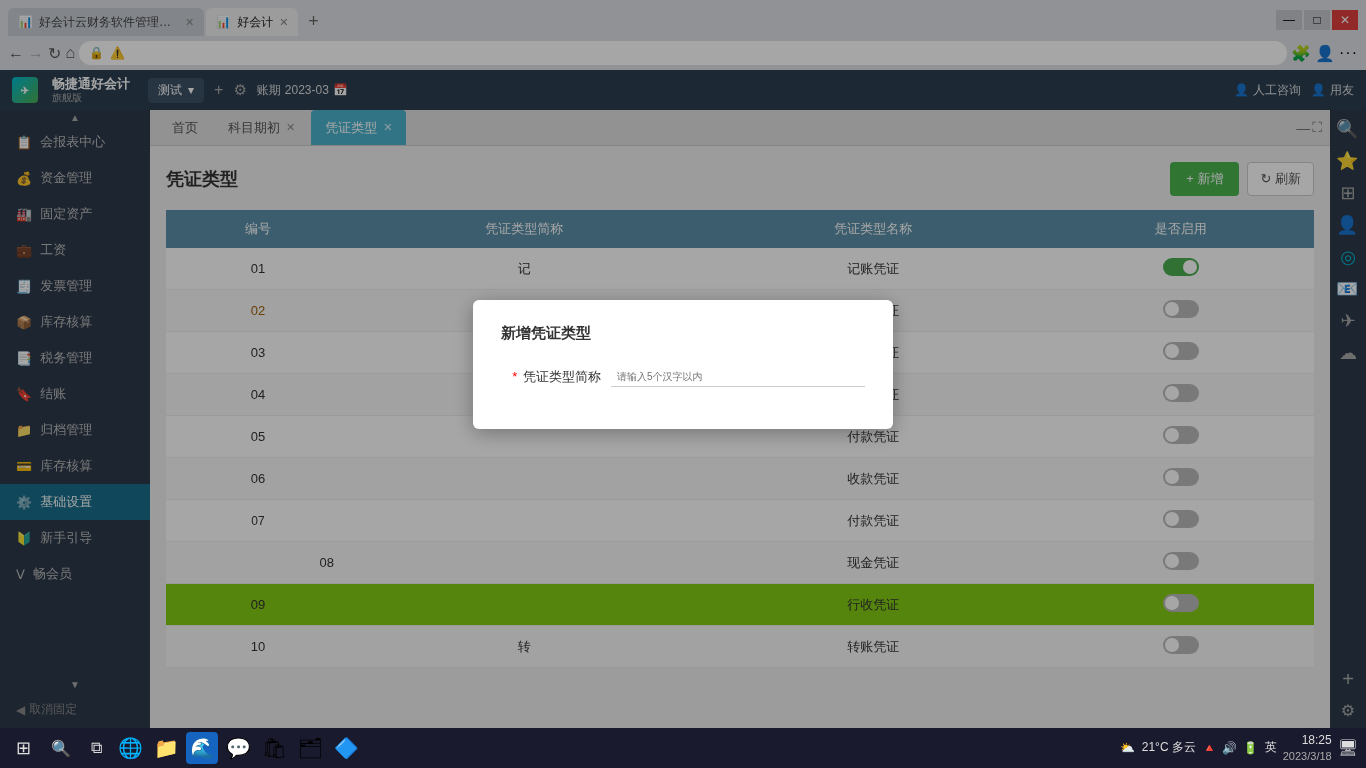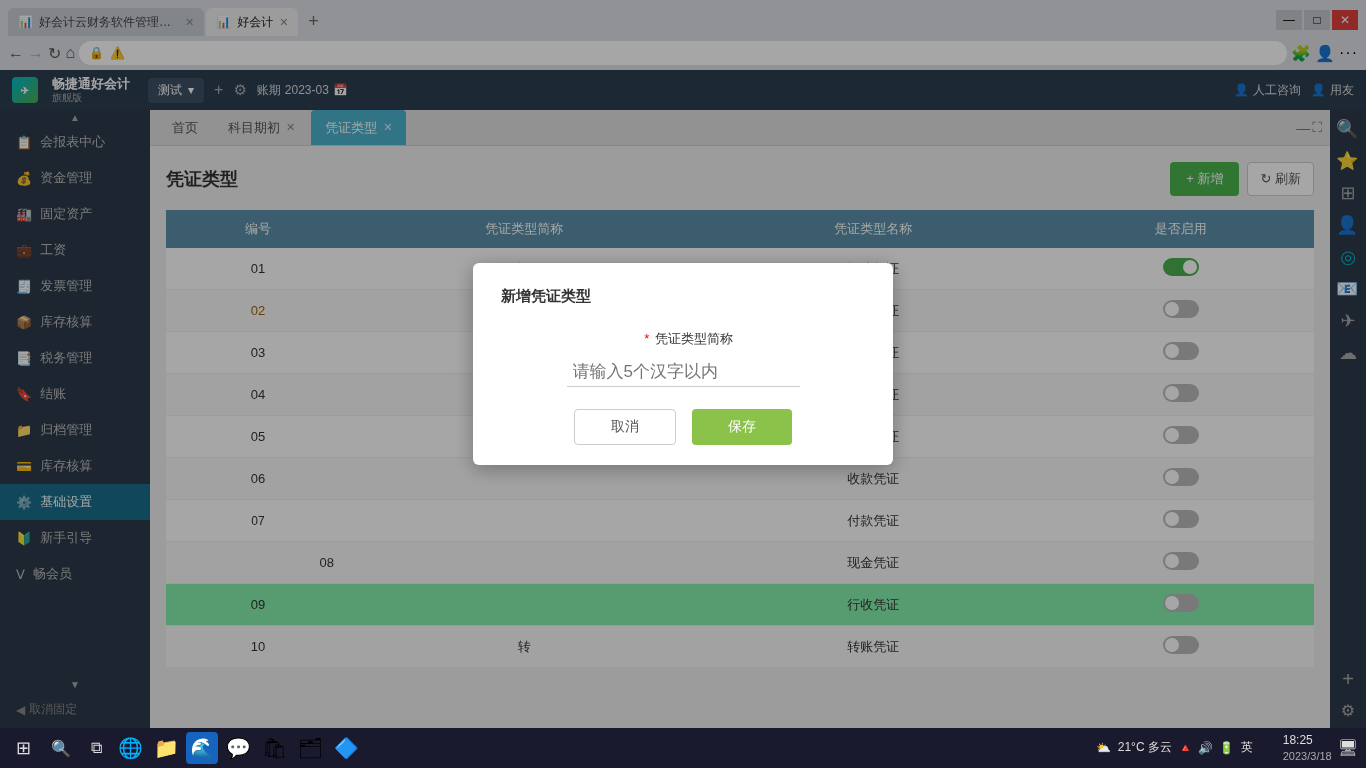--- a/index.html
+++ b/index.html
@@ -216,21 +216,21 @@
               <td style="padding: 10px 16px; text-align: center; font-size: 13px; color: rgb(51, 51, 51); border-bottom: 1px solid rgb(238, 238, 238);"></td>
               <td style="padding: 10px 16px; text-align: center; font-size: 13px; color: rgb(51, 51, 51); border-bottom: 1px solid rgb(238, 238, 238);">付款凭证</td>
               <td style="padding: 10px 16px; text-align: center; border-bottom: 1px solid rgb(238, 238, 238);"><div style="width: 36px; height: 18px; border-radius: 9px; display: inline-block; position: relative; cursor: pointer; background: rgb(187, 187, 187);"><div style="width: 14px; height: 14px; background: white; border-radius: 50%; position: absolute; top: 2px; left: 2px;"></div></div></td>
             </tr>
             <tr style="background: rgb(249, 249, 249);">
               <td style="padding: 10px 16px; text-align: right; font-size: 13px; color: rgb(51, 51, 51); border-bottom: 1px solid rgb(238, 238, 238);">08</td>
               <td style="padding: 10px 16px; text-align: center; font-size: 13px; color: rgb(51, 51, 51); border-bottom: 1px solid rgb(238, 238, 238);"></td>
               <td style="padding: 10px 16px; text-align: center; font-size: 13px; color: rgb(51, 51, 51); border-bottom: 1px solid rgb(238, 238, 238);">现金凭证</td>
               <td style="padding: 10px 16px; text-align: center; border-bottom: 1px solid rgb(238, 238, 238);"><div style="width: 36px; height: 18px; border-radius: 9px; display: inline-block; position: relative; cursor: pointer; background: rgb(187, 187, 187);"><div style="width: 14px; height: 14px; background: white; border-radius: 50%; position: absolute; top: 2px; left: 2px;"></div></div></td>
             </tr>
-            <tr style="background: #86efac;">
+            <tr style="background: #84cc16;">
               <td style="padding: 10px 16px; text-align: center; font-size: 13px; color: rgb(51, 51, 51); border-bottom: 1px solid rgb(238, 238, 238);">09</td>
               <td style="padding: 10px 16px; text-align: center; font-size: 13px; color: rgb(51, 51, 51); border-bottom: 1px solid rgb(238, 238, 238);"></td>
               <td style="padding: 10px 16px; text-align: center; font-size: 13px; color: rgb(51, 51, 51); border-bottom: 1px solid rgb(238, 238, 238);">行收凭证</td>
               <td style="padding: 10px 16px; text-align: center; border-bottom: 1px solid rgb(238, 238, 238);"><div style="width: 36px; height: 18px; border-radius: 9px; display: inline-block; position: relative; cursor: pointer; background: rgb(187, 187, 187);"><div style="width: 14px; height: 14px; background: white; border-radius: 50%; position: absolute; top: 2px; left: 2px;"></div></div></td>
             </tr>
             <tr style="background: rgb(249, 249, 249);">
               <td style="padding: 10px 16px; text-align: center; font-size: 13px; color: rgb(51, 51, 51); border-bottom: 1px solid rgb(238, 238, 238);">10</td>
               <td style="padding: 10px 16px; text-align: center; font-size: 13px; color: rgb(51, 51, 51); border-bottom: 1px solid rgb(238, 238, 238);">转</td>
               <td style="padding: 10px 16px; text-align: center; font-size: 13px; color: rgb(51, 51, 51); border-bottom: 1px solid rgb(238, 238, 238);">转账凭证</td>
               <td style="padding: 10px 16px; text-align: center; border-bottom: 1px solid rgb(238, 238, 238);"><div style="width: 36px; height: 18px; border-radius: 9px; display: inline-block; position: relative; cursor: pointer; background: rgb(187, 187, 187);"><div style="width: 14px; height: 14px; background: white; border-radius: 50%; position: absolute; top: 2px; left: 2px;"></div></div></td>
@@ -252,33 +252,29 @@
     <div style="flex:1;"></div>
     <button style="background:none; border:none; color:#aaa; font-size:20px; cursor:pointer;">+</button>
     <button style="background:none; border:none; color:#aaa; font-size:16px; cursor:pointer;">⚙</button>
   </div>
 </div>
 
 <div style="position:fixed; top:0; left:0; right:0; bottom:40px; background:rgba(0,0,0,0.35); z-index:100; display:flex; align-items:center; justify-content:center;">
   <div style="background:white; border-radius:6px; width:420px; padding:24px 28px 20px; box-shadow:0 4px 20px rgba(0,0,0,0.3);">
     <div style="font-size:15px; color:#333; font-weight:bold; margin-bottom:24px;">新增凭证类型</div>
 
-    <div style="display:flex; align-items:center; margin-bottom:22px; gap:10px;flex-direction:column;">
+    <div style="display:flex; align-items:center; margin-bottom:22px; gap:10px;">
       <label style="font-size:13px; color:#333; white-space:nowrap; min-width:100px; text-align:right;">
         <span style="color:red; margin-right:2px;">*</span>
         <span>凭证类型简称</span>
       </label>
-      <input type="text" style="flex: 1 1 0%; border-top: none; border-right: none; border-left: none; border-image: initial; border-bottom: 1px solid rgb(204, 204, 204); padding: 4px 6px; font-size: 17px; outline: none; color: rgb(153, 153, 153);" placeholder="请输入5个汉字以内">
-    </div>
-
-
-    <div style="display:flex; justify-content:center; gap:16px; margin-top:20px;">
-      <button style="background:white; color:#555; border:1px solid #ccc; border-radius:4px; padding:8px 36px; cursor:pointer; font-size:14px;">取消</button>
-      <button style="background:#8bc34a; color:white; border:none; border-radius:4px; padding:8px 36px; cursor:pointer; font-size:14px;">保存</button>
-    </div>
+      <input type="text" style="flex: 1 1 0%; border-top: none; border-right: none; border-left: none; border-image: initial; border-bottom: 1px solid rgb(204, 204, 204); padding: 4px 6px; font-size: 10px; outline: none; color: rgb(153, 153, 153);" placeholder="请输入5个汉字以内">
+    </div>
+
+
   </div>
 </div>
 
 <div style="background:#1a1a2e; height:40px; display:flex; align-items:center; padding:0 8px; gap:4px; position:fixed; bottom:0; left:0; right:0; z-index:200;">
   <button style="background:none; border:none; color:#ddd; cursor:pointer; padding:4px 8px; font-size:18px;">⊞</button>
   <button style="background:none; border:none; color:#ddd; cursor:pointer; padding:4px 8px; font-size:16px;">🔍</button>
   <button style="background:none; border:none; color:#ddd; cursor:pointer; padding:4px 8px; font-size:16px;">⧉</button>
   <div style="width:32px; height:32px; border-radius:4px; display:flex; align-items:center; justify-content:center; font-size:20px; cursor:pointer;">🌐</div>
   <div style="width:32px; height:32px; border-radius:4px; display:flex; align-items:center; justify-content:center; font-size:20px; cursor:pointer;">📁</div>
   <div style="width:32px; height:32px; border-radius:4px; display:flex; align-items:center; justify-content:center; font-size:20px; cursor:pointer; background:#1565c0;">🌊</div>
@@ -287,19 +283,19 @@
   <div style="width:32px; height:32px; border-radius:4px; display:flex; align-items:center; justify-content:center; font-size:20px; cursor:pointer;">🗂</div>
   <div style="width:32px; height:32px; border-radius:4px; display:flex; align-items:center; justify-content:center; font-size:20px; cursor:pointer;">🔷</div>
   <div style="flex:1;"></div>
   <div style="display:flex; align-items:center; gap:6px; color:#ddd; font-size:12px;">
     <span>⛅</span>
     <span>21°C 多云</span>
     <span>🔺</span>
     <span>🔊</span>
     <span>🔋</span>
     <span style="cursor:pointer;">英</span>
-    <div style="text-align:left; cursor:pointer; line-height:1.3;margin-left:24px;">
+    <div style="text-align:right; cursor:pointer; line-height:1.3;">
       <div style="font-size:12px;">18:25</div>
       <div style="font-size:11px; color:#aaa;">2023/3/18</div>
     </div>
     <button style="background:none; border:none; color:#ddd; cursor:pointer; font-size:16px;">🖥</button>
   </div>
 </div>
 
 </body></html>

